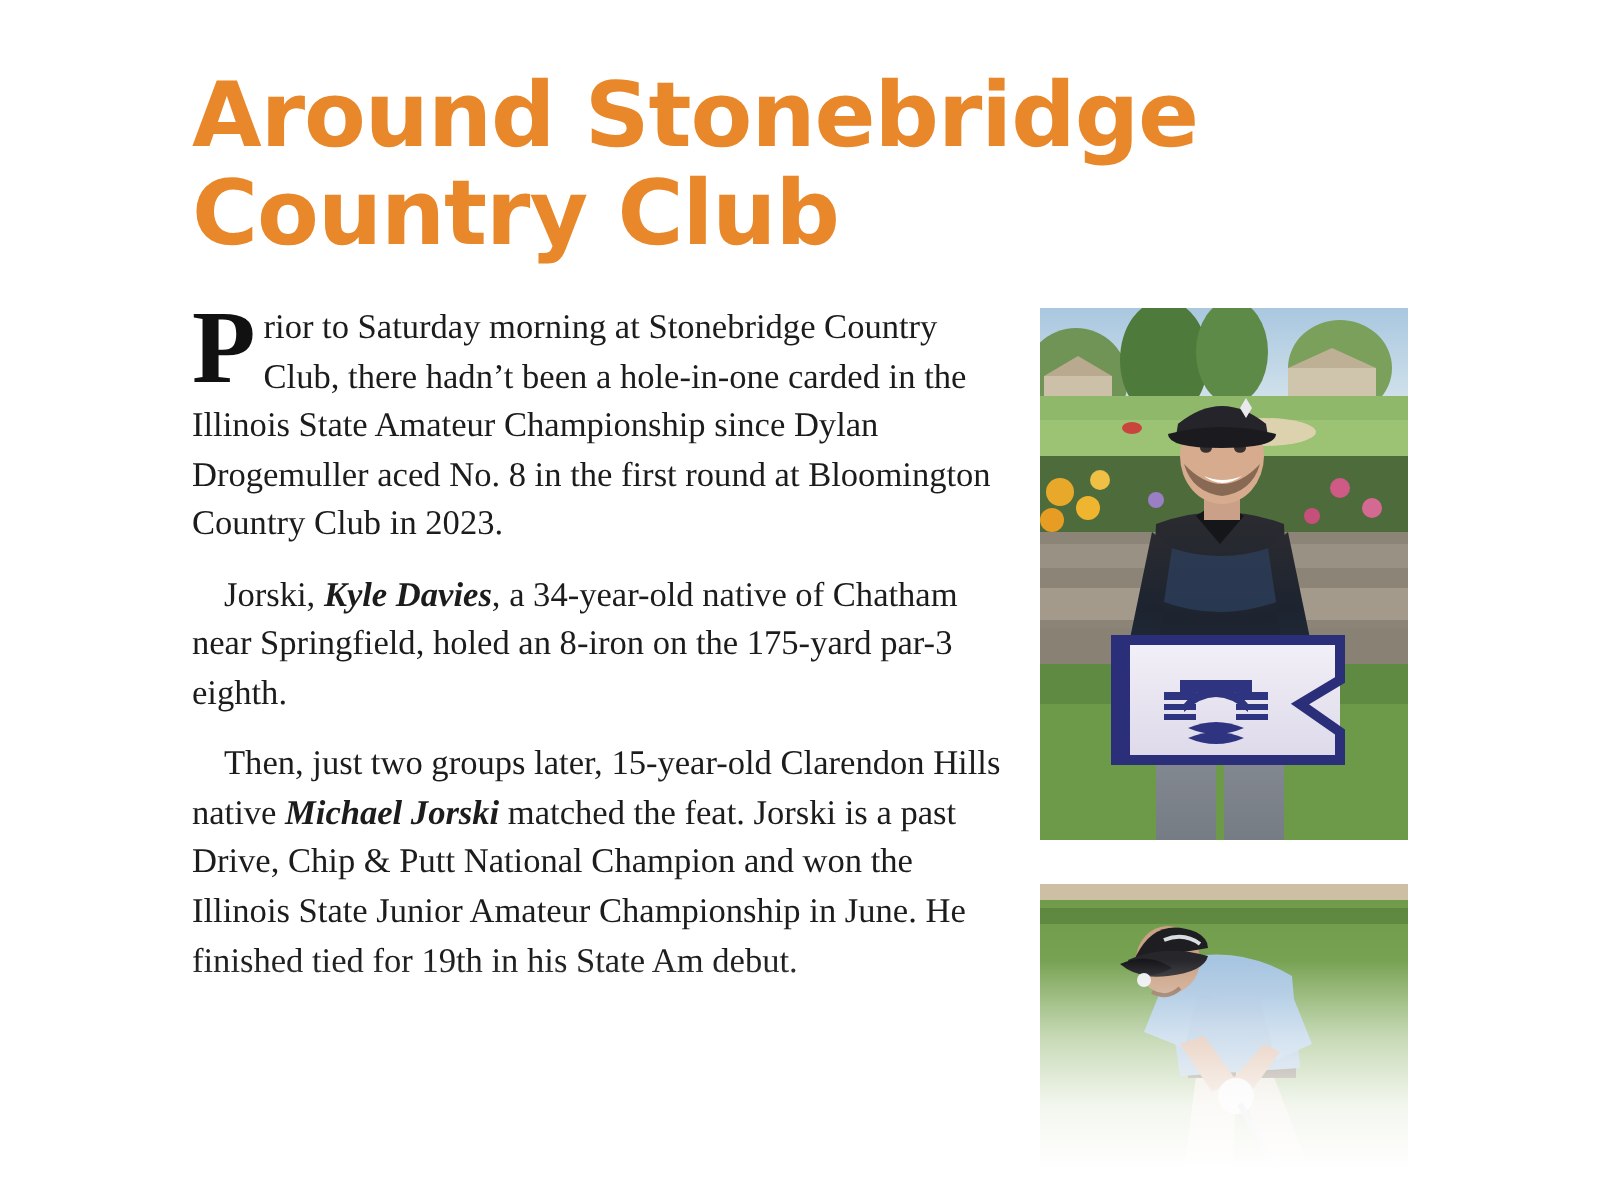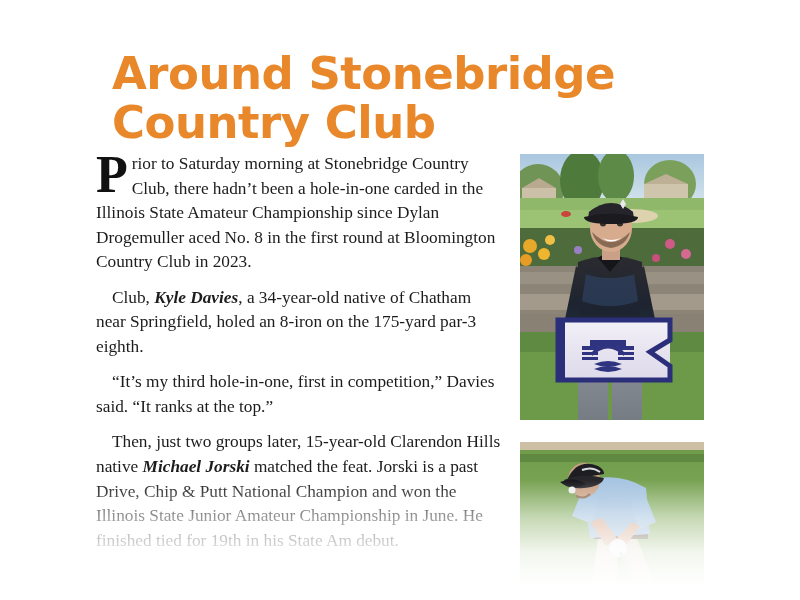--- a/index.html
+++ b/index.html
@@ -30,21 +30,21 @@
     position: absolute;
     left: 96px;
     top: 34px;
     width: 560px;
     font-family: "DejaVu Sans", "Liberation Sans", sans-serif;
     font-weight: bold;
     font-size: 45px;
     line-height: 1.08;
     letter-spacing: -0.5px;
     color: #e8882a;
-    margin: 16px;
+    margin: 0;
   }
 
   
   .article-body {
     position: absolute;
     left: 96px;
     top: 152px;
     width: 608px;
     height: 448px;
     overflow: hidden;
@@ -275,24 +275,21 @@
         </svg>
       </figure>
 
     </div>
 
     <div class="text-column">
       <p class="para first">
         <span class="dropcap">P</span><span>rior to Saturday morning at Stonebridge Country Club, there hadn’t been a hole-in-one carded in the Illinois State Amateur Championship since Dylan Drogemuller aced No. 8 in the first round at Bloomington Country Club in 2023.</span>
       </p>
       <p class="para">
-        <span>Club, </span><b>Kyle Davies</b><span>, a 34-year-old native of Chatham near Springfield, holed an 8-iron on the 175-yard par-3 eighth.</span>
-      </p>
-      <p class="para">
-        <span>“It’s my third hole-in-one, first in competition,” Davies said. “It ranks at the top.”</span>
+        <span>Jorski, </span><b>Kyle Davies</b><span>, a 34-year-old native of Chatham near Springfield, holed an 8-iron on the 175-yard par-3 eighth.</span>
       </p>
       <p class="para">
         <span>Then, just two groups later, 15-year-old Clarendon Hills native </span><b>Michael Jorski</b><span> matched the feat. Jorski is a past Drive, Chip &amp; Putt National Champion and won the Illinois State Junior Amateur Championship in June. He finished tied for 19th in his State Am debut.</span>
       </p>
       <p class="para">
         
       </p>
     </div>
 
   </div>

